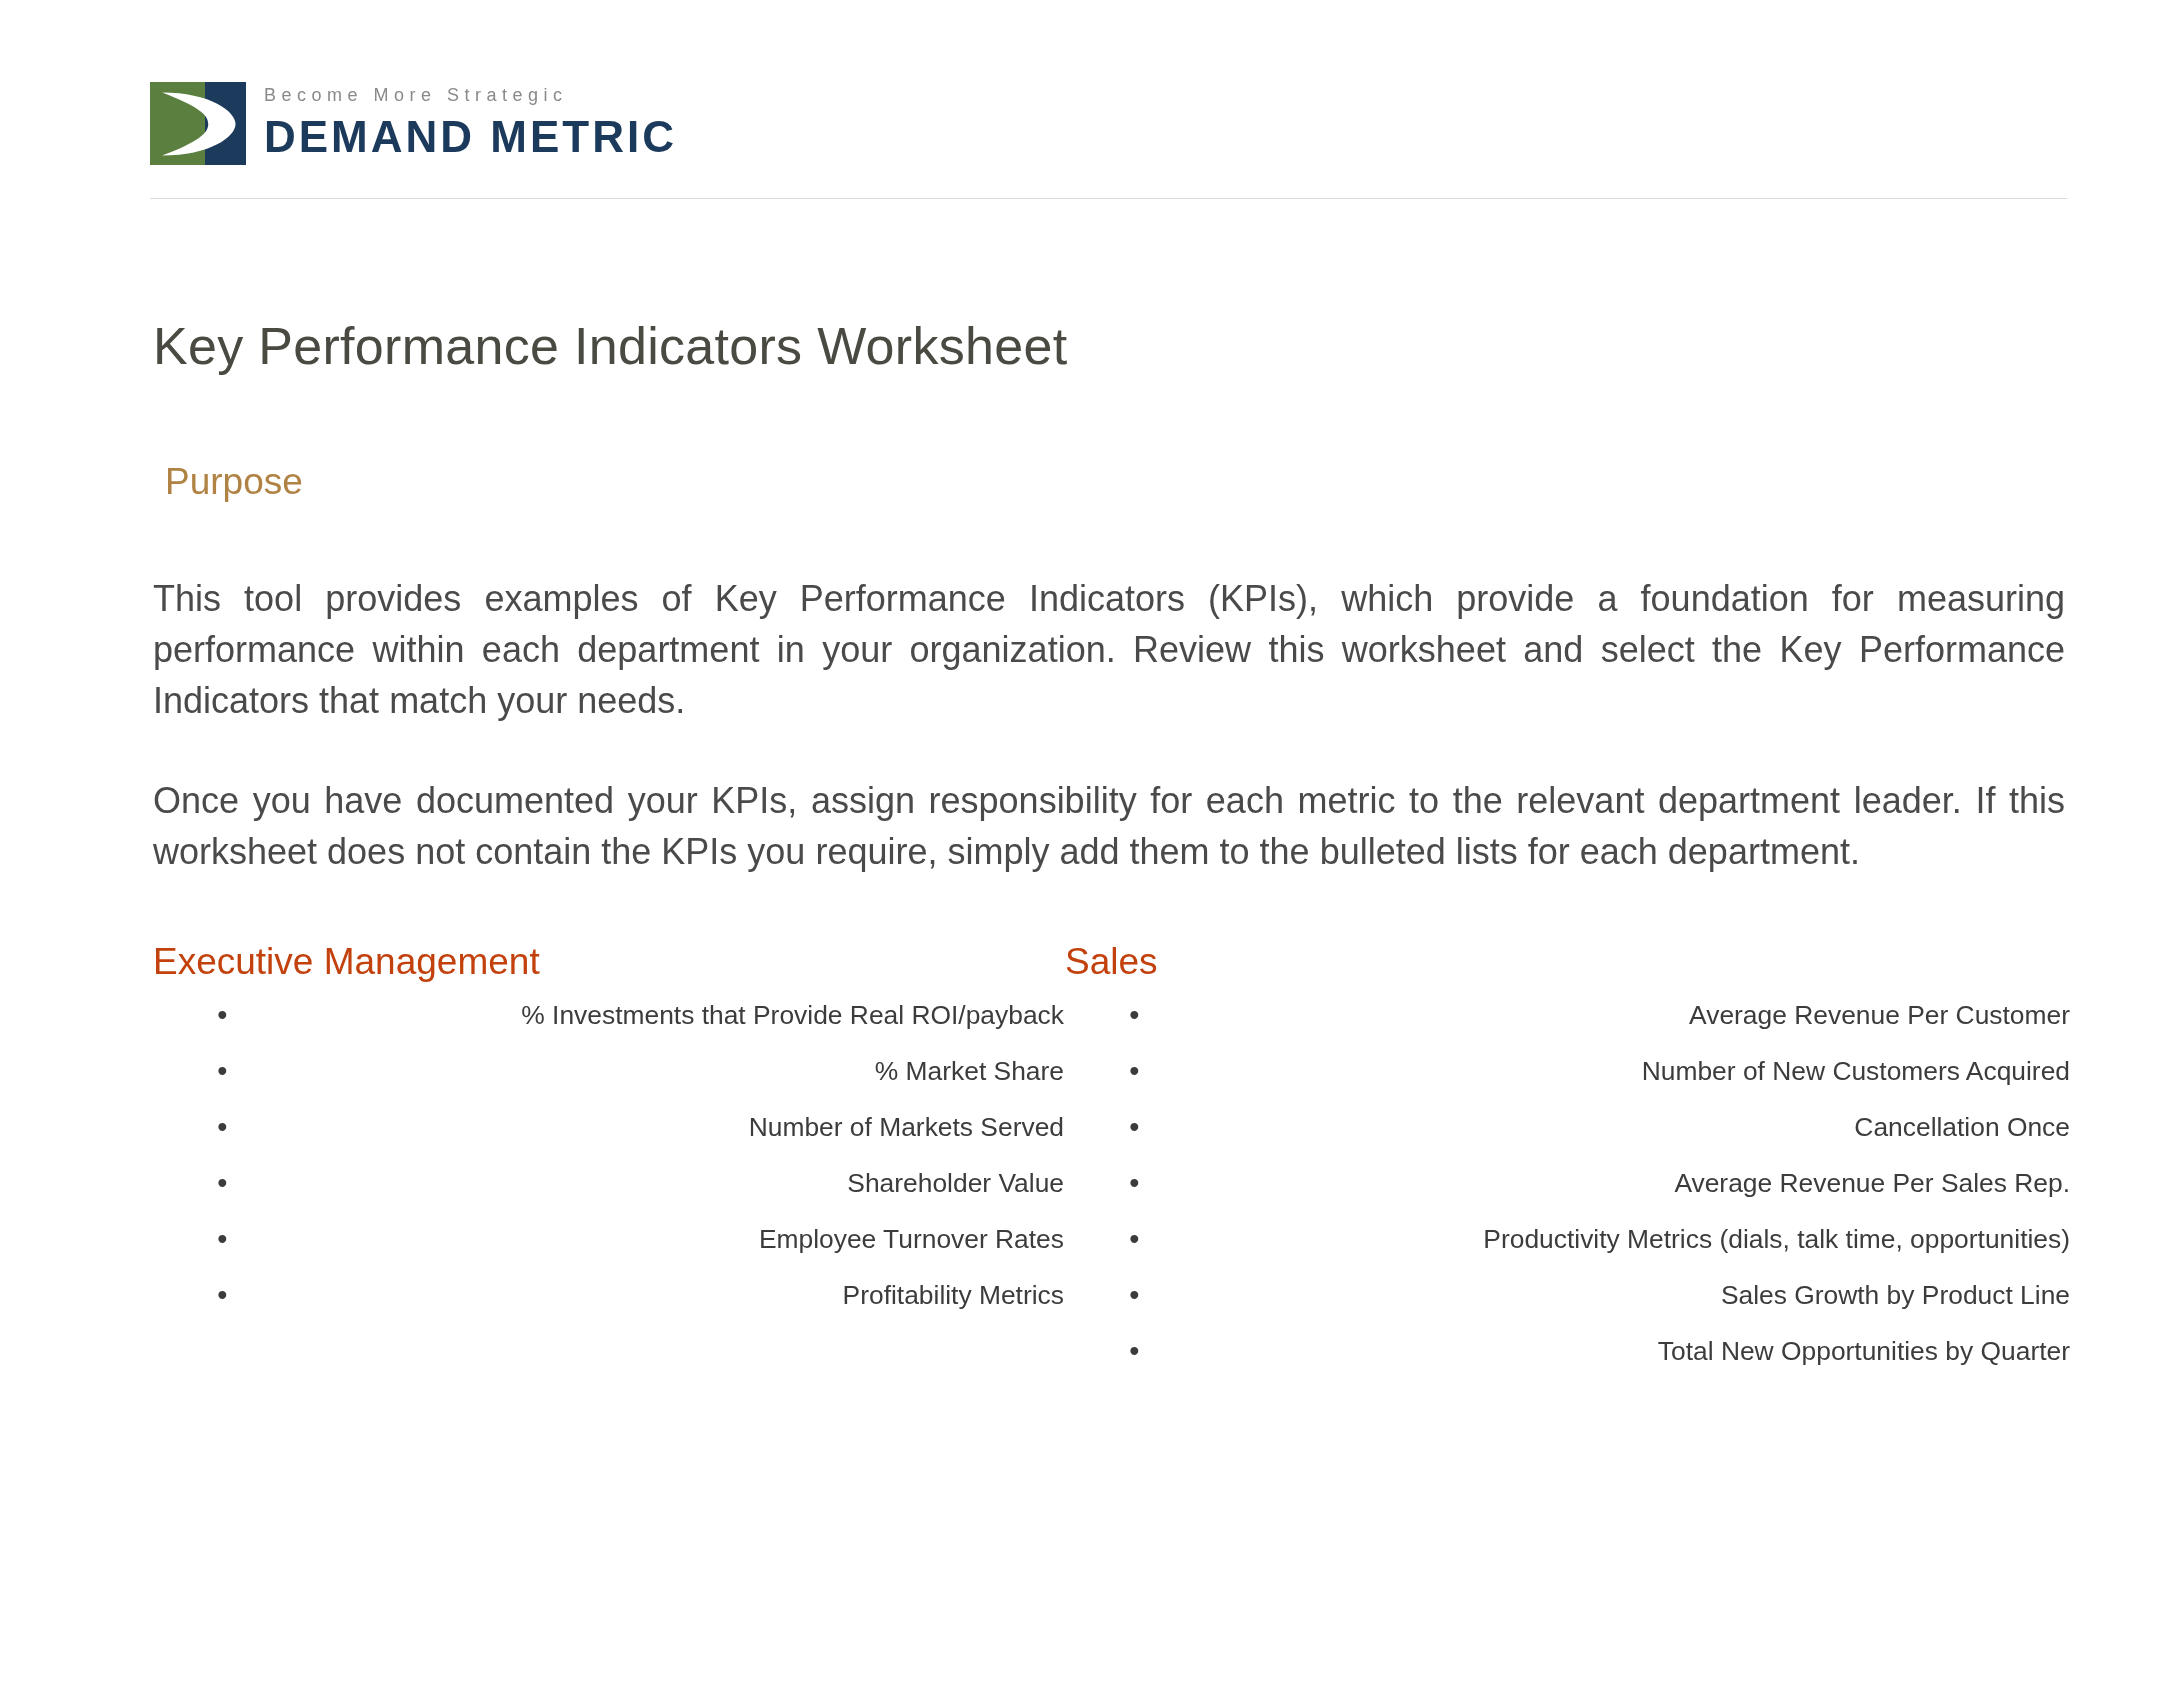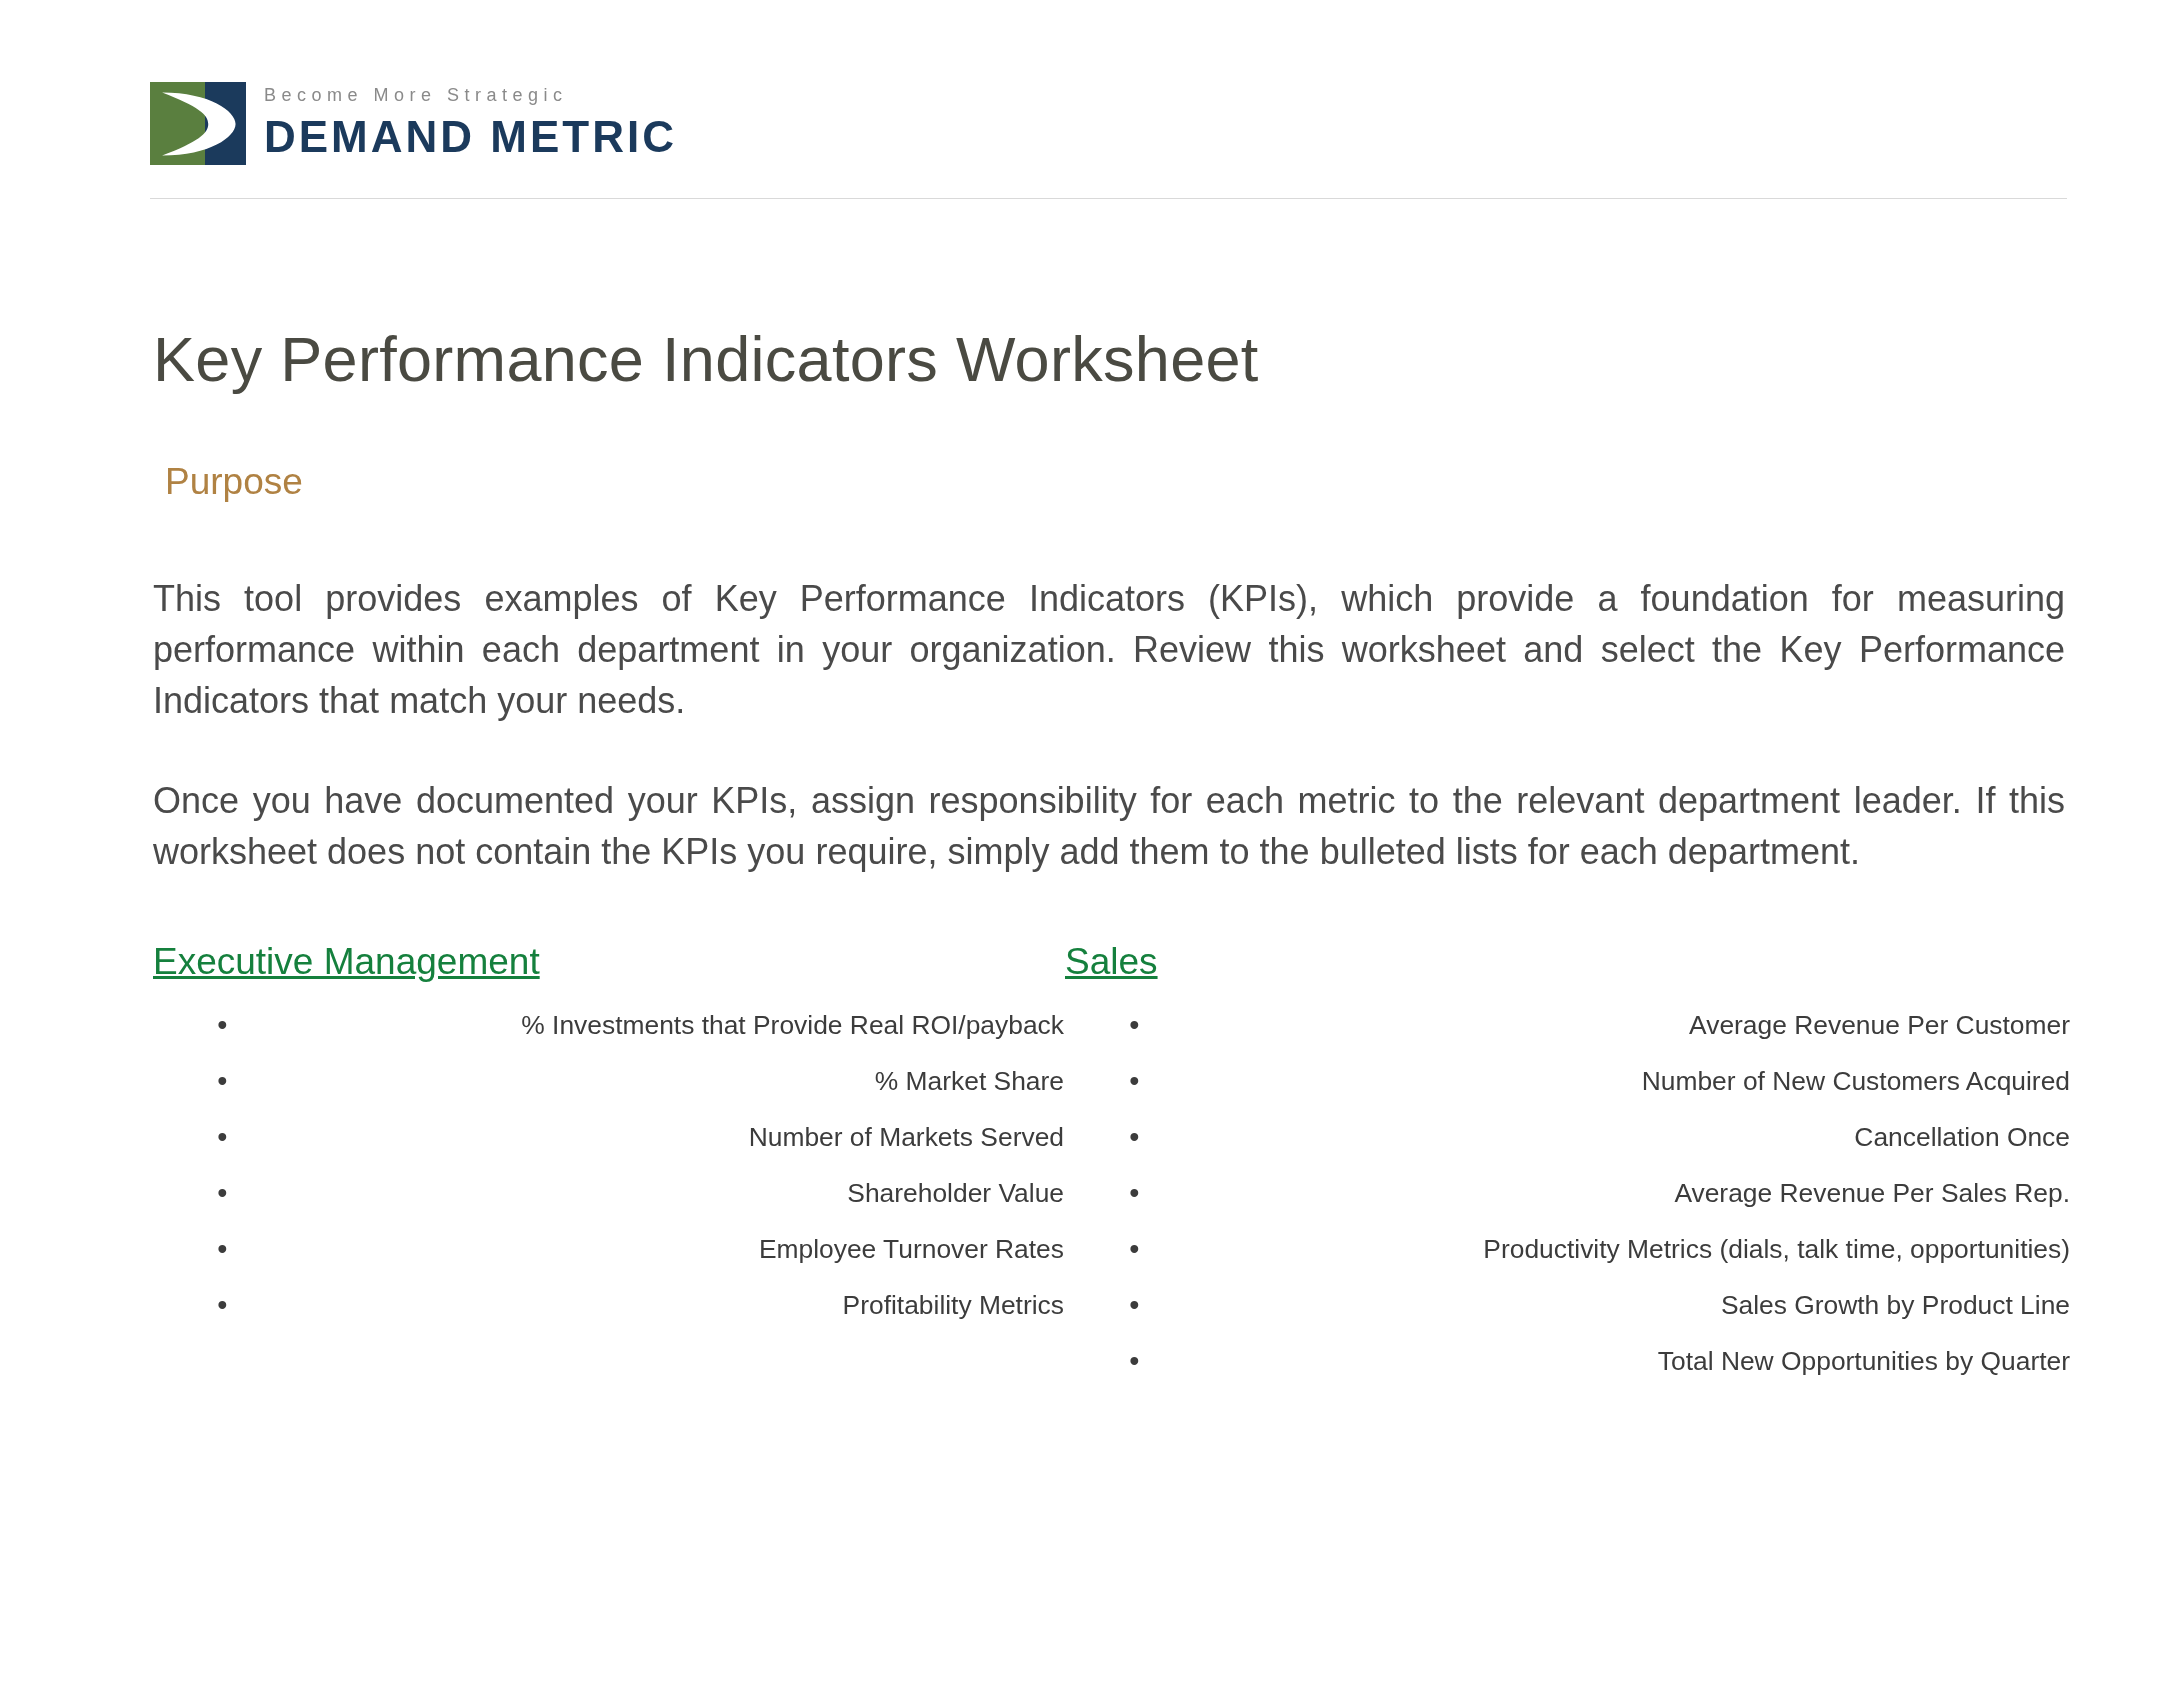--- a/index.html
+++ b/index.html
@@ -89,21 +89,21 @@
     width: 1917px;
     height: 0.9px;
     background: #d9d9d9;
   }
 
   
   .doc-title {
     position: absolute;
     left: 153px;
     top: 281px;
-    font-size: 63px;
+    font-size: 52px;
     color: #4a4a42;
     font-weight: normal;
     letter-spacing: 0.3px;
   }
 
   
   .section-heading {
     font-size: 37px;
     color: #b08243;
     font-weight: normal;
@@ -128,24 +128,23 @@
   
   .col {
     position: absolute;
     top: 941px;
   }
   #col-left { left: 153px; width: 911px; }
   #col-right { left: 1065px; width: 1005px; }
 
   .col-heading {
     font-size: 37px;
-    color: #15803d;
-    font-weight: normal;
-    margin: 0 0 14px 0;
-    text-decoration: underline;
+    color: #c2410c;
+    font-weight: normal;
+    margin: 0 0 4px 0;
   }
   ul.kpi-list {
     list-style: none;
     margin: 0;
     padding: 0 0 0 49px;
   }
   ul.kpi-list li {
     position: relative;
     font-size: 26.4px;
     color: #3c3c3c;

